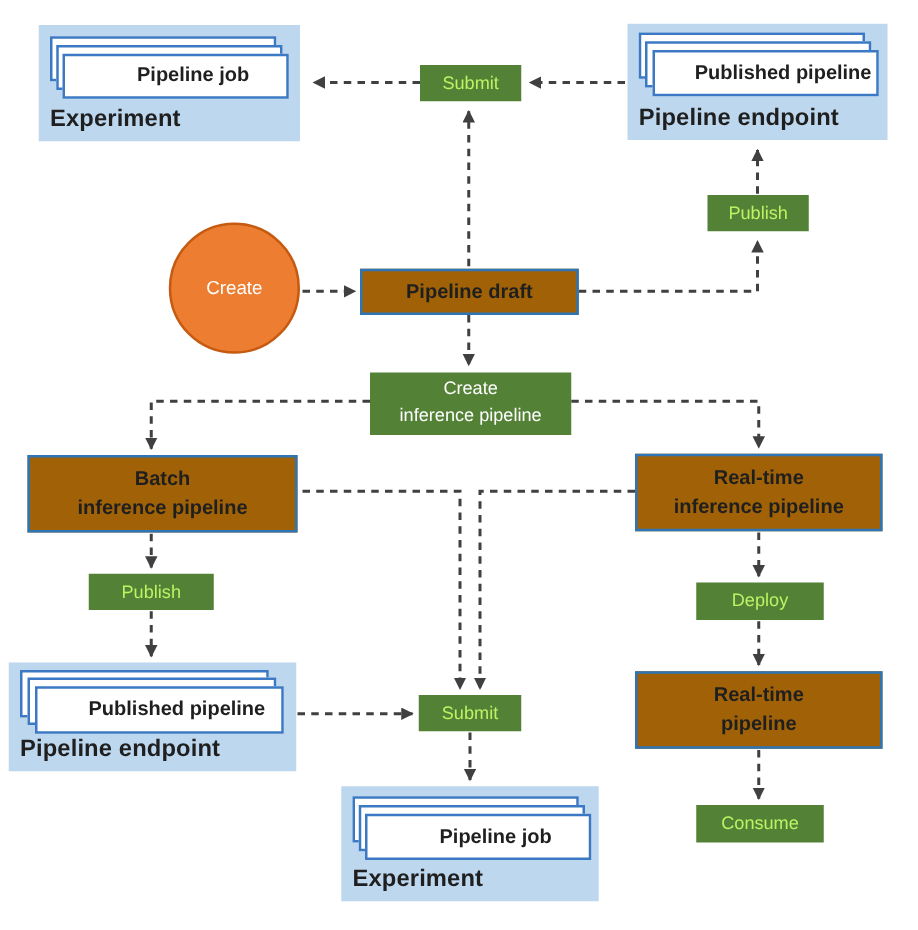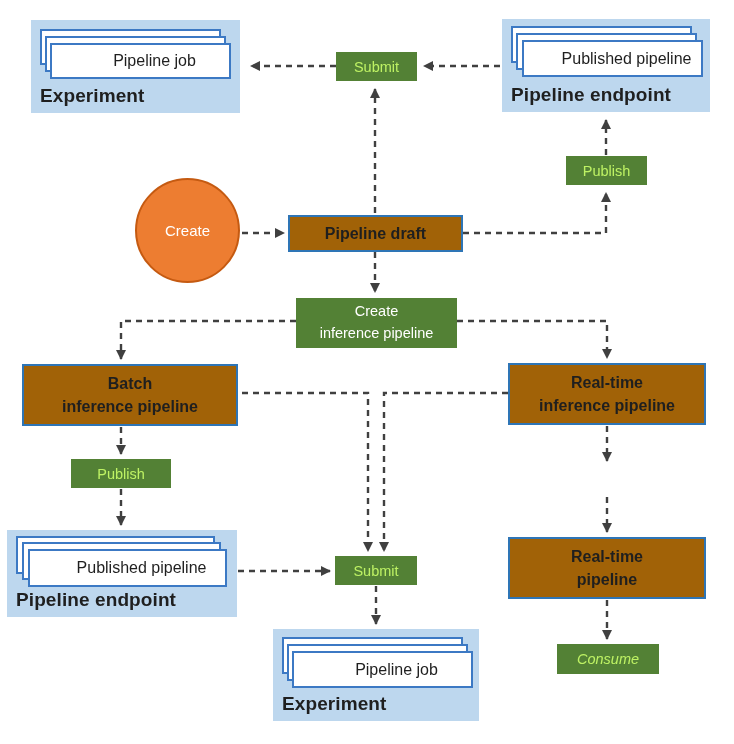--- a/index.html
+++ b/index.html
@@ -24,21 +24,21 @@
   .container{
     background:var(--light-blue);
   }
   .container-label{
     position:absolute;left:9px;bottom:6px;
     font-weight:bold;font-size:19px;letter-spacing:.1px;
   }
   .card{
     position:absolute;background:#fff;border:2.4px solid var(--card-border);
     display:flex;align-items:center;justify-content:center;
-    font-weight:normal;font-size:16px;padding-left:28px;
+    font-weight:bold;font-size:16px;padding-left:28px;
   }
   .btn{
     background:var(--green);color:#bef264;
     display:flex;align-items:center;justify-content:center;
     font-size:14.5px;
   }
   .box{
     background:#a16207;border:2.4px solid var(--box-border);
     display:flex;flex-direction:column;align-items:center;justify-content:center;
     font-weight:bold;font-size:16px;line-height:1.45;text-align:center;
@@ -155,23 +155,26 @@
       <span>Pipeline job</span>
     </div>
     <div class="container-label">Experiment</div>
   </div>
 
   <div class="node box" style="left:508px;top:363px;width:198px;height:62px;">
     <span>Real-time</span>
     <span>inference pipeline</span>
   </div>
 
+  <div class="node btn" style="left:557px;top:466px;width:102px;height:30px;">
+    <span>Deploy</span>
+  </div>
 
   <div class="node box" style="left:508px;top:537px;width:198px;height:62px;">
     <span>Real-time</span>
     <span>pipeline</span>
   </div>
 
-  <div class="node btn" style="left:557px;top:644px;width:102px;height:30px;font-style:italic;">
+  <div class="node btn" style="left:557px;top:644px;width:102px;height:30px;">
     <span>Consume</span>
   </div>
 
 </div>
 
 </body></html>

